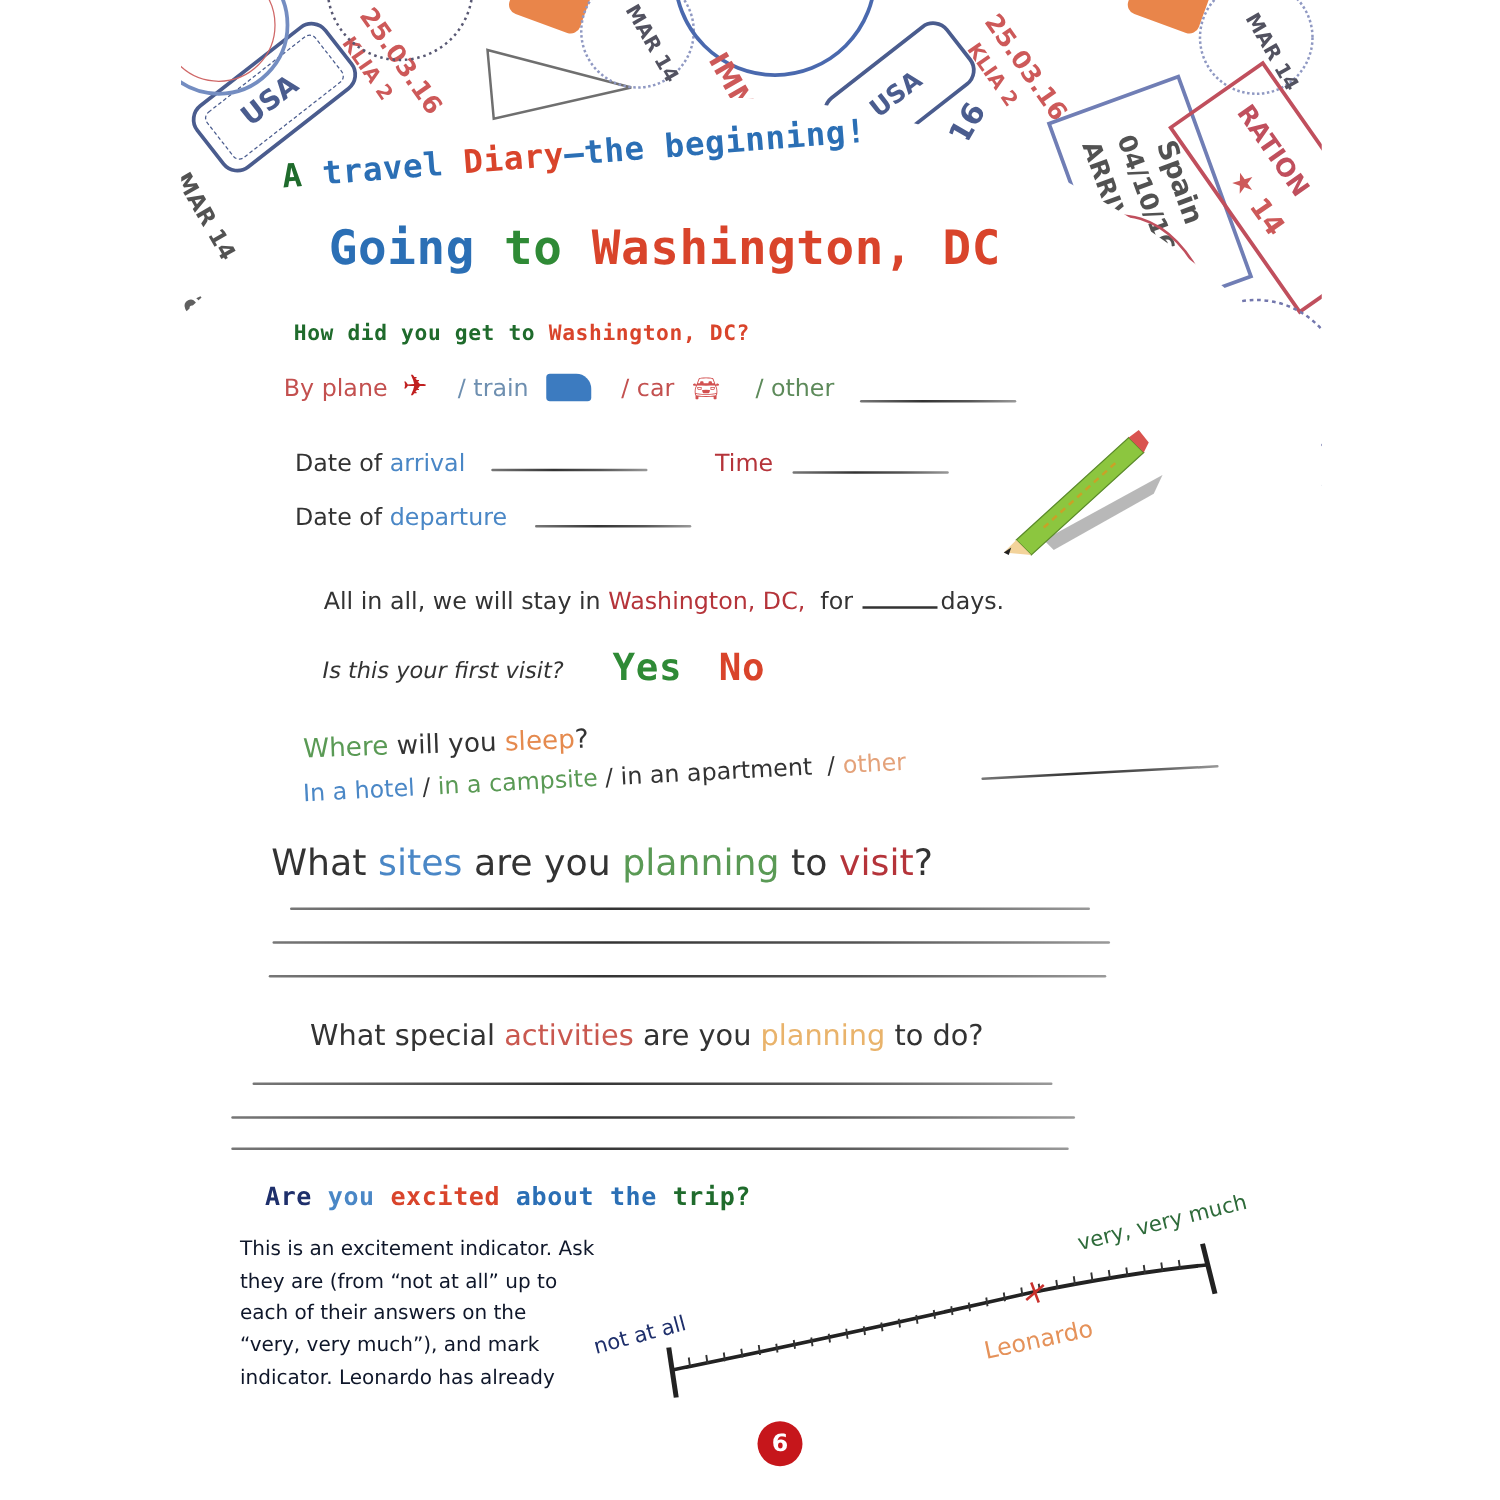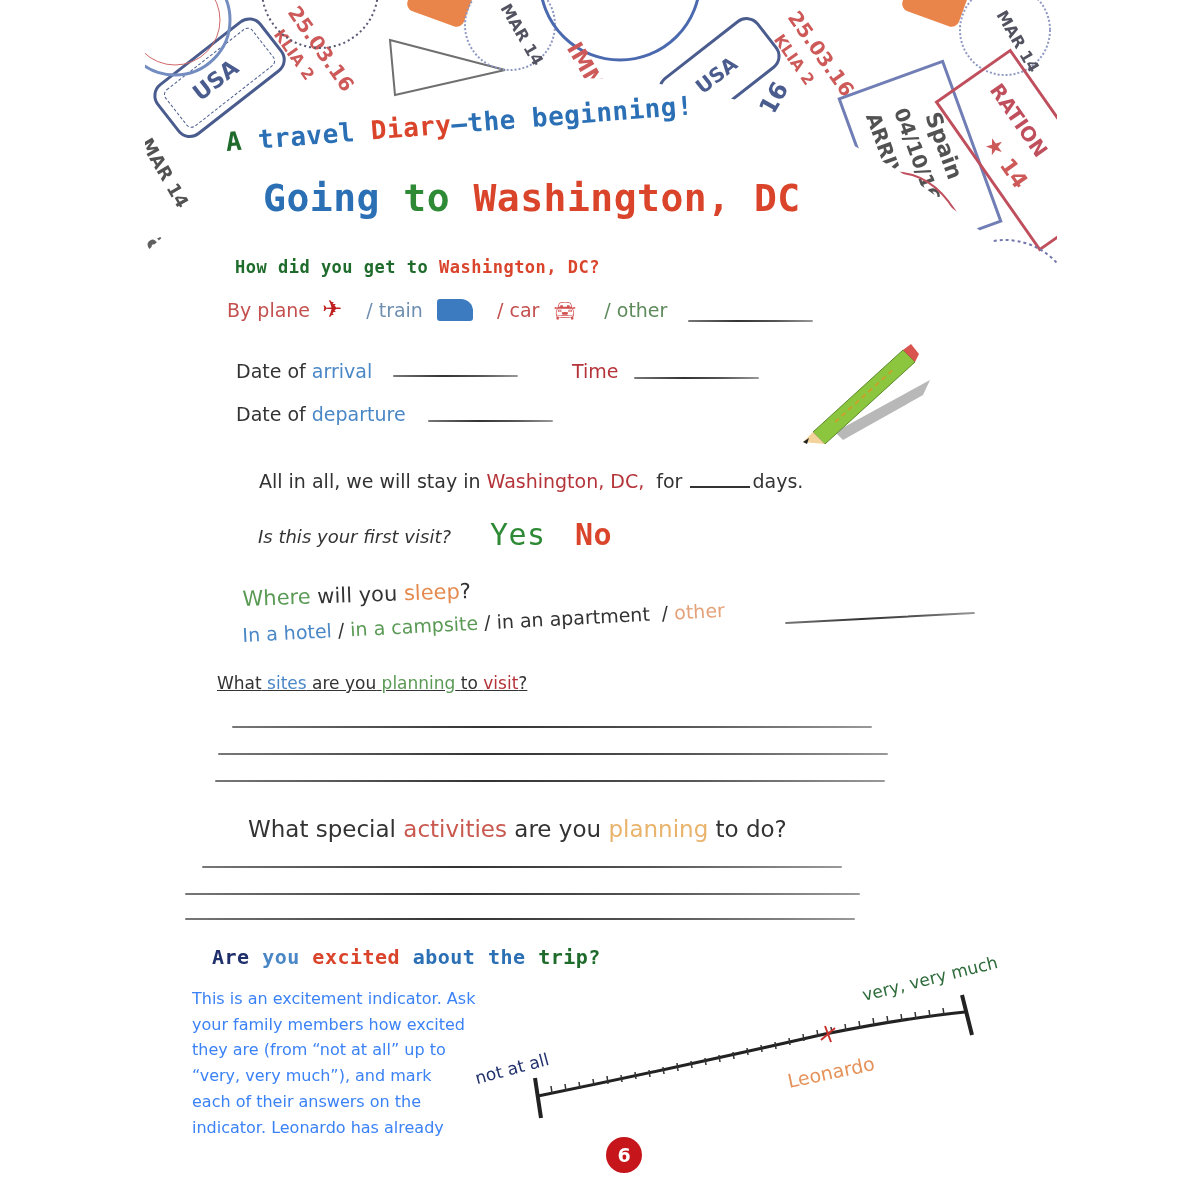--- a/index.html
+++ b/index.html
@@ -171,39 +171,39 @@
   </svg>
 
   <div class="abs plain" style="left:114px; top:470px; font-size:19px;">
     <span>All in all, we will stay in</span>
     <span class="t-dred">Washington, DC,</span>
     <span style="margin-left:6px;">for</span>
     <span style="display:inline-block; width:60px; border-bottom:2px solid #333; margin:0 2px;"></span><span>days.</span>
   </div>
 
   <div class="abs plain" style="left:113px; top:526px; font-size:18px;font-style:italic;">Is this your first visit?</div>
-  <div class="abs hand t-green" style="left:345px; top:517px; font-size:30px; font-weight:400;">Yes</div>
+  <div class="abs hand t-green" style="left:345px; top:517px; font-size:30px; font-weight:700;">Yes</div>
   <div class="abs hand t-red" style="left:430px; top:517px; font-size:30px; font-weight:900;">No</div>
 
   <div class="abs plain" style="left:98px; top:587px; font-size:21px; transform:rotate(-2deg); transform-origin:left bottom;">
     <span class="t-lgreen">Where</span>
     <span>will you</span>
     <span class="t-orange">sleep</span><span>?</span>
   </div>
   <div class="abs plain" style="left:98px; top:624px; font-size:19px; transform:rotate(-3deg); transform-origin:left bottom;">
     <span class="t-lblue">In a hotel</span>
     <span>/</span>
     <span class="t-lgreen">in a campsite</span>
     <span>/ in an apartment</span>
     <span style="margin-left:6px;">/</span>
     <span class="t-peach">other</span>
   </div>
   <div class="line" style="left:640px; top:617px; width:190px; transform:rotate(-3deg);"></div>
 
-  <div class="abs plain" style="left:72px; top:673px; font-size:17px;text-decoration:underline;">
+  <div class="abs plain" style="left:72px; top:673px; font-size:29px;">
     <span>What</span>
     <span class="t-lblue">sites</span>
     <span>are you</span>
     <span class="t-lgreen">planning</span>
     <span>to</span>
     <span class="t-dred">visit</span><span>?</span>
   </div>
   <div class="line" style="left:87px; top:726px; width:640px;"></div>
   <div class="line" style="left:73px; top:753px; width:670px;"></div>
   <div class="line" style="left:70px; top:780px; width:670px;"></div>
@@ -221,26 +221,25 @@
 
   <div class="abs hand" style="left:67px; top:945px; font-size:20px;">
     <span class="t-navy">Are</span>
     <span class="t-lblue">you</span>
     <span class="t-red">excited</span>
     <span class="t-blue">about</span>
     <span class="t-blue">the</span>
     <span class="t-dgreen">trip?</span>
   </div>
 
-  <div class="abs plain" style="left:47px; top:986px; font-size:16px; line-height:25.7px; color:#3b82f6;">
+  <div class="abs plain" style="left:47px; top:986px; font-size:16px; line-height:25.7px; color:#0f172a;">
     <div>This is an excitement indicator. Ask</div>
-    <div>your family members how excited</div>
     <div>they are (from “not at all” up to</div>
+    <div>each of their answers on the</div>
     <div>“very, very much”), and mark</div>
-    <div>each of their answers on the</div>
     <div>indicator. Leonardo has already</div>
   </div>
 
   <svg class="abs" style="left:380px; top:990px;" width="460" height="140" viewBox="0 0 460 140">
     <path class="scale-line" d="M13,106 Q150,78 300,44 Q380,28 440,22"></path>
     <line x1="10" y1="88" x2="16" y2="128" stroke="#222" stroke-width="4"></line>
     <line x1="437" y1="5" x2="447" y2="45" stroke="#222" stroke-width="4"></line>
     <g stroke="#333" stroke-width="1.5">
       <line x1="27" y1="103" x2="26" y2="96"></line>
         <line x1="41" y1="101" x2="40" y2="94"></line>

